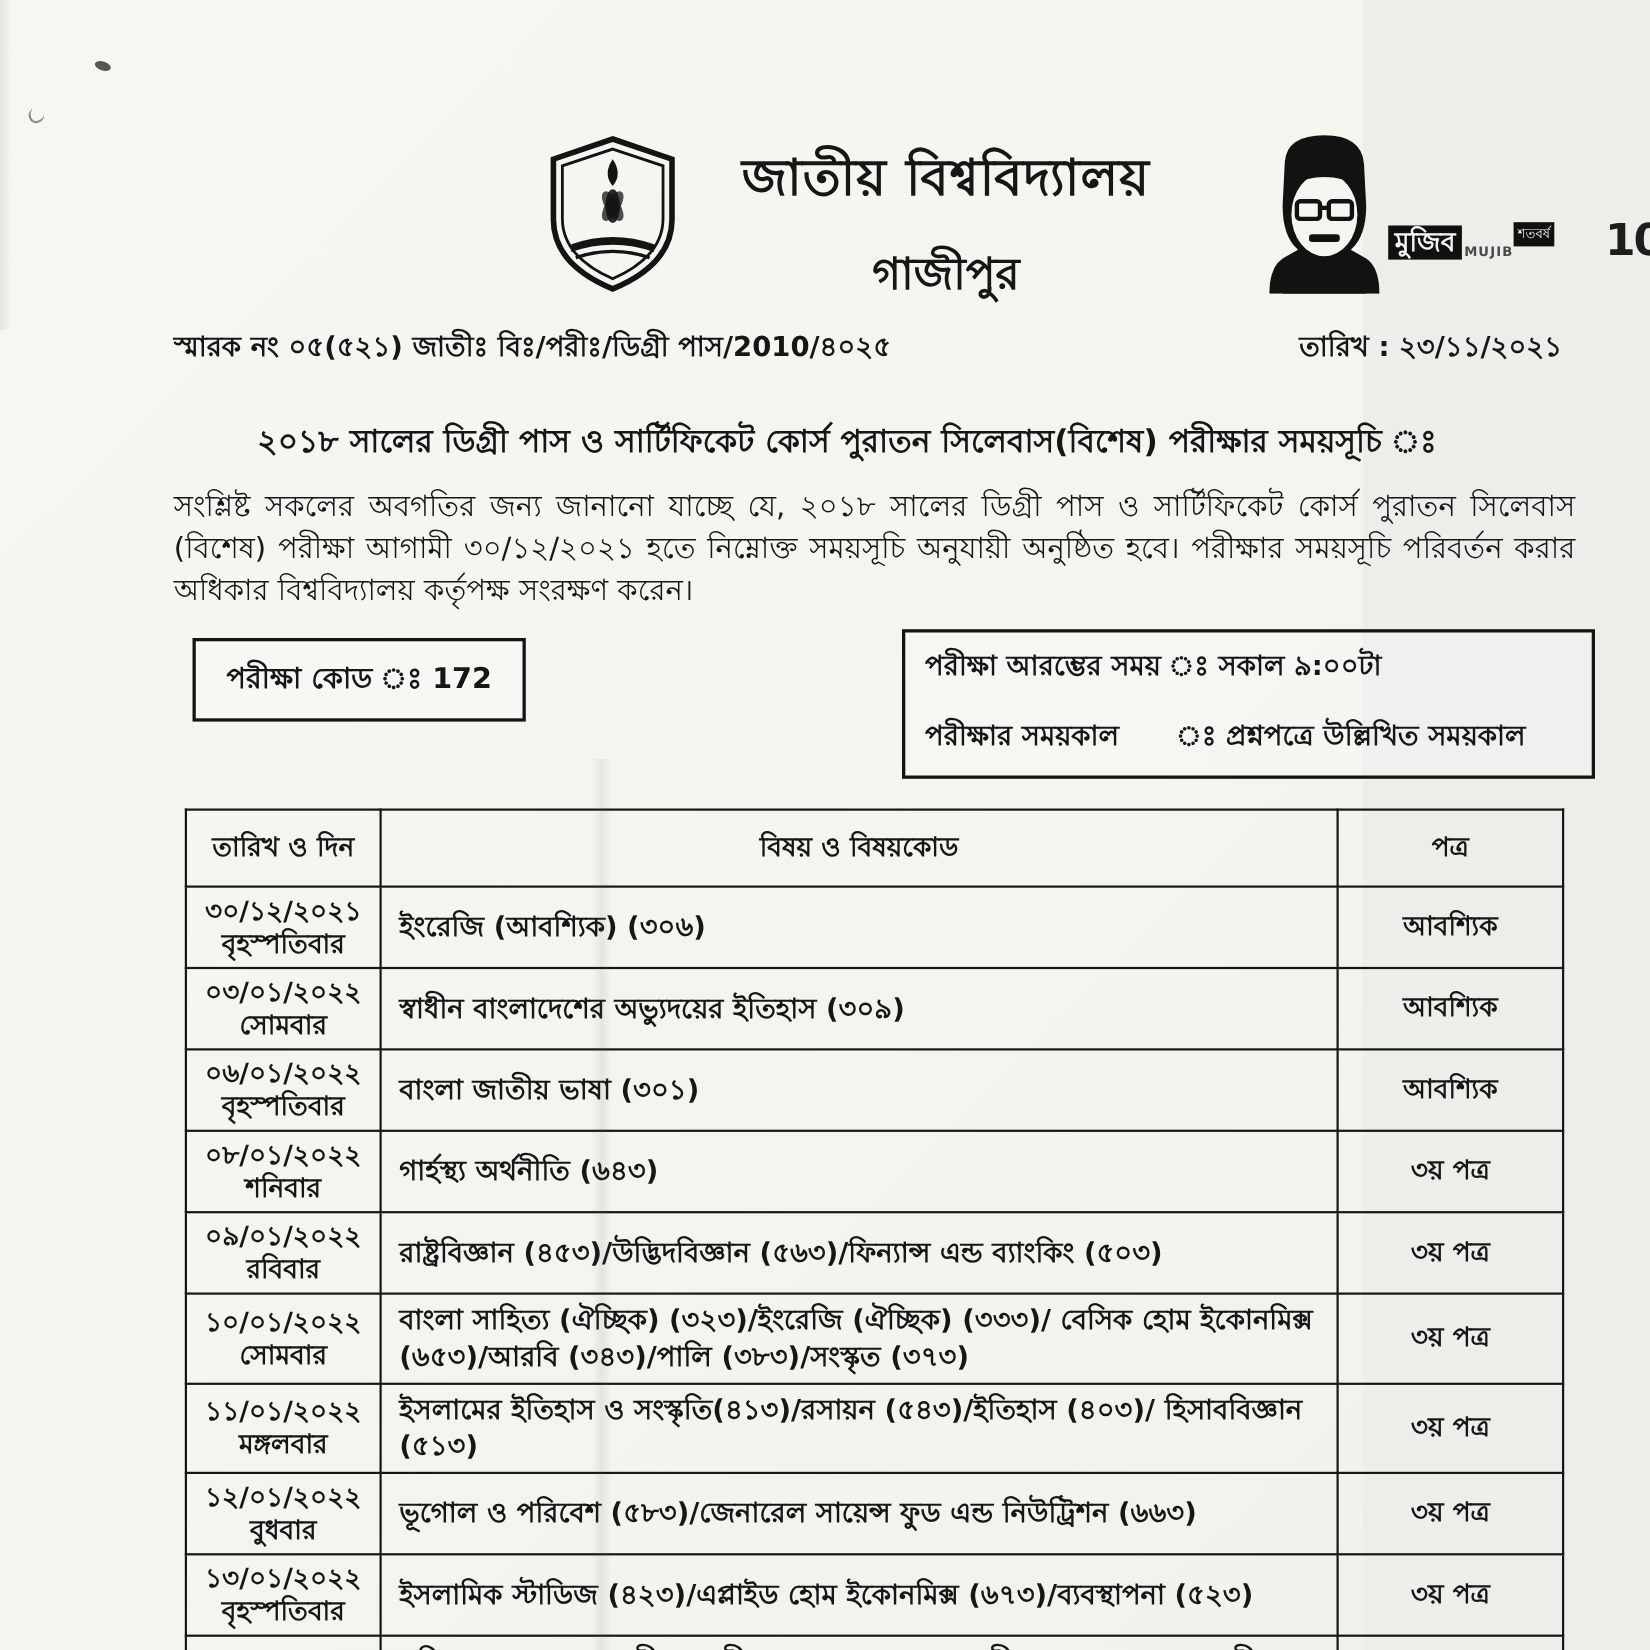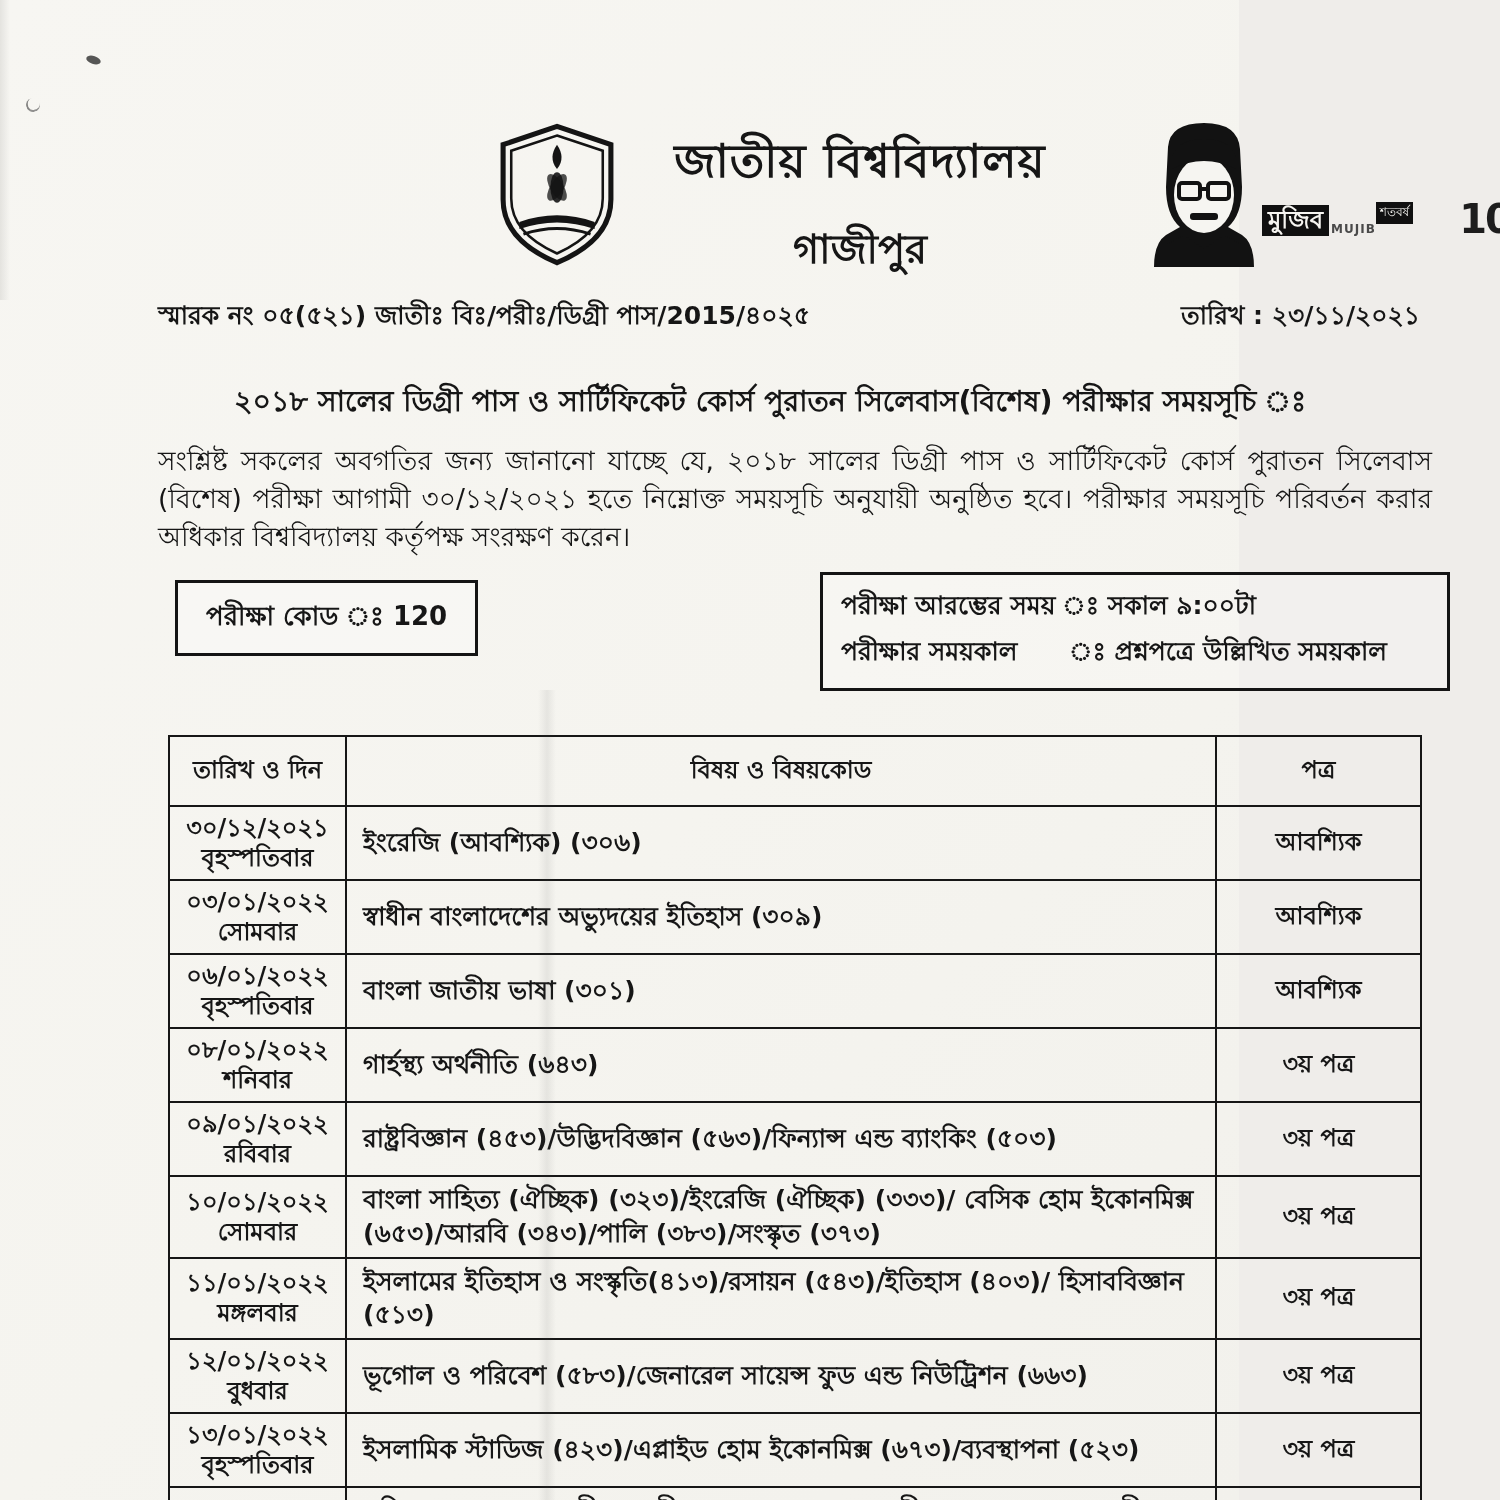--- a/index.html
+++ b/index.html
@@ -35,21 +35,21 @@
   .mujib-100{font-size:40px;font-weight:800;color:#1d1d1d;line-height:.85;margin-left:2px;letter-spacing:-2px;}
 
   .memo-row{position:absolute;left:158px;top:296px;width:1262px;display:flex;justify-content:space-between;font-size:25px;font-weight:600;}
 
   .notice-title{position:absolute;left:70px;top:380px;width:1400px;text-align:center;font-size:28.5px;font-weight:800;}
 
   .notice-body{position:absolute;left:158px;top:442px;width:1274px;font-size:26.5px;line-height:1.43;font-weight:500;text-align:justify;}
 
   .code-box{position:absolute;left:175px;top:580px;border:3px solid #141414;padding:13px 28px;font-size:26px;font-weight:800;background:rgba(255,255,255,.25);}
   .time-box{position:absolute;left:820px;top:572px;width:588px;border:3px solid #141414;padding:11px 18px 13px 18px;font-size:25px;font-weight:800;background:rgba(255,255,255,.2);}
-  .time-line2{display:flex;margin-top:3px;}
+  .time-line2{display:flex;margin-top:20px;}
   .time-line2 .lbl{width:228px;}
 
   
   .sched{position:absolute;left:168px;top:735px;width:1222px;border-collapse:collapse;table-layout:fixed;}
   .sched th,.sched td{border:2.6px solid #161616;vertical-align:middle;}
   .sched th{height:38px;font-size:24px;font-weight:800;text-align:center;padding:2px 4px;}
   .th-date{width:167px;}
   .th-subject{width:860px;}
   .th-paper{width:195px;}
   .col-date{text-align:center;padding:6px 4px;font-size:24px;font-weight:600;}
@@ -104,29 +104,29 @@
         <span class="mujib-en">MUJIB</span>
       </div>
       <div class="mujib-row2">
         <span class="mujib-sub">শতবর্ষ</span>
         <span class="mujib-100">100</span>
       </div>
     </div>
   </div>
 
   <div class="memo-row">
-    <span>স্মারক নং ০৫(৫২১) জাতীঃ বিঃ/পরীঃ/ডিগ্রী পাস/2015/৪০২৫</span>
+    <span>স্মারক নং ০৫(৫২১) জাতীঃ বিঃ/পরীঃ/ডিগ্রী পাস/2010/৪০২৫</span>
     <span>তারিখ : ২৩/১১/২০২১</span>
   </div>
 
   <div class="notice-title">২০১৮ সালের ডিগ্রী পাস ও সার্টিফিকেট কোর্স পুরাতন সিলেবাস(বিশেষ) পরীক্ষার সময়সূচি ঃ</div>
 
   <div class="notice-body">সংশ্লিষ্ট সকলের অবগতির জন্য জানানো যাচ্ছে যে, ২০১৮ সালের ডিগ্রী পাস ও সার্টিফিকেট কোর্স পুরাতন সিলেবাস (বিশেষ) পরীক্ষা আগামী ৩০/১২/২০২১ হতে নিম্নোক্ত সময়সূচি অনুযায়ী অনুষ্ঠিত হবে। পরীক্ষার সময়সূচি পরিবর্তন করার অধিকার বিশ্ববিদ্যালয় কর্তৃপক্ষ সংরক্ষণ করেন।</div>
 
-  <div class="code-box">পরীক্ষা কোড ঃ 120</div>
+  <div class="code-box">পরীক্ষা কোড ঃ 172</div>
 
   <div class="time-box">
     <div class="time-line1">পরীক্ষা আরম্ভের সময় ঃ সকাল ৯:০০টা</div>
     <div class="time-line2">
       <span class="lbl">পরীক্ষার সময়কাল</span>
       <span class="val">ঃ প্রশ্নপত্রে উল্লিখিত সময়কাল</span>
     </div>
   </div>
 
   <table class="sched">

